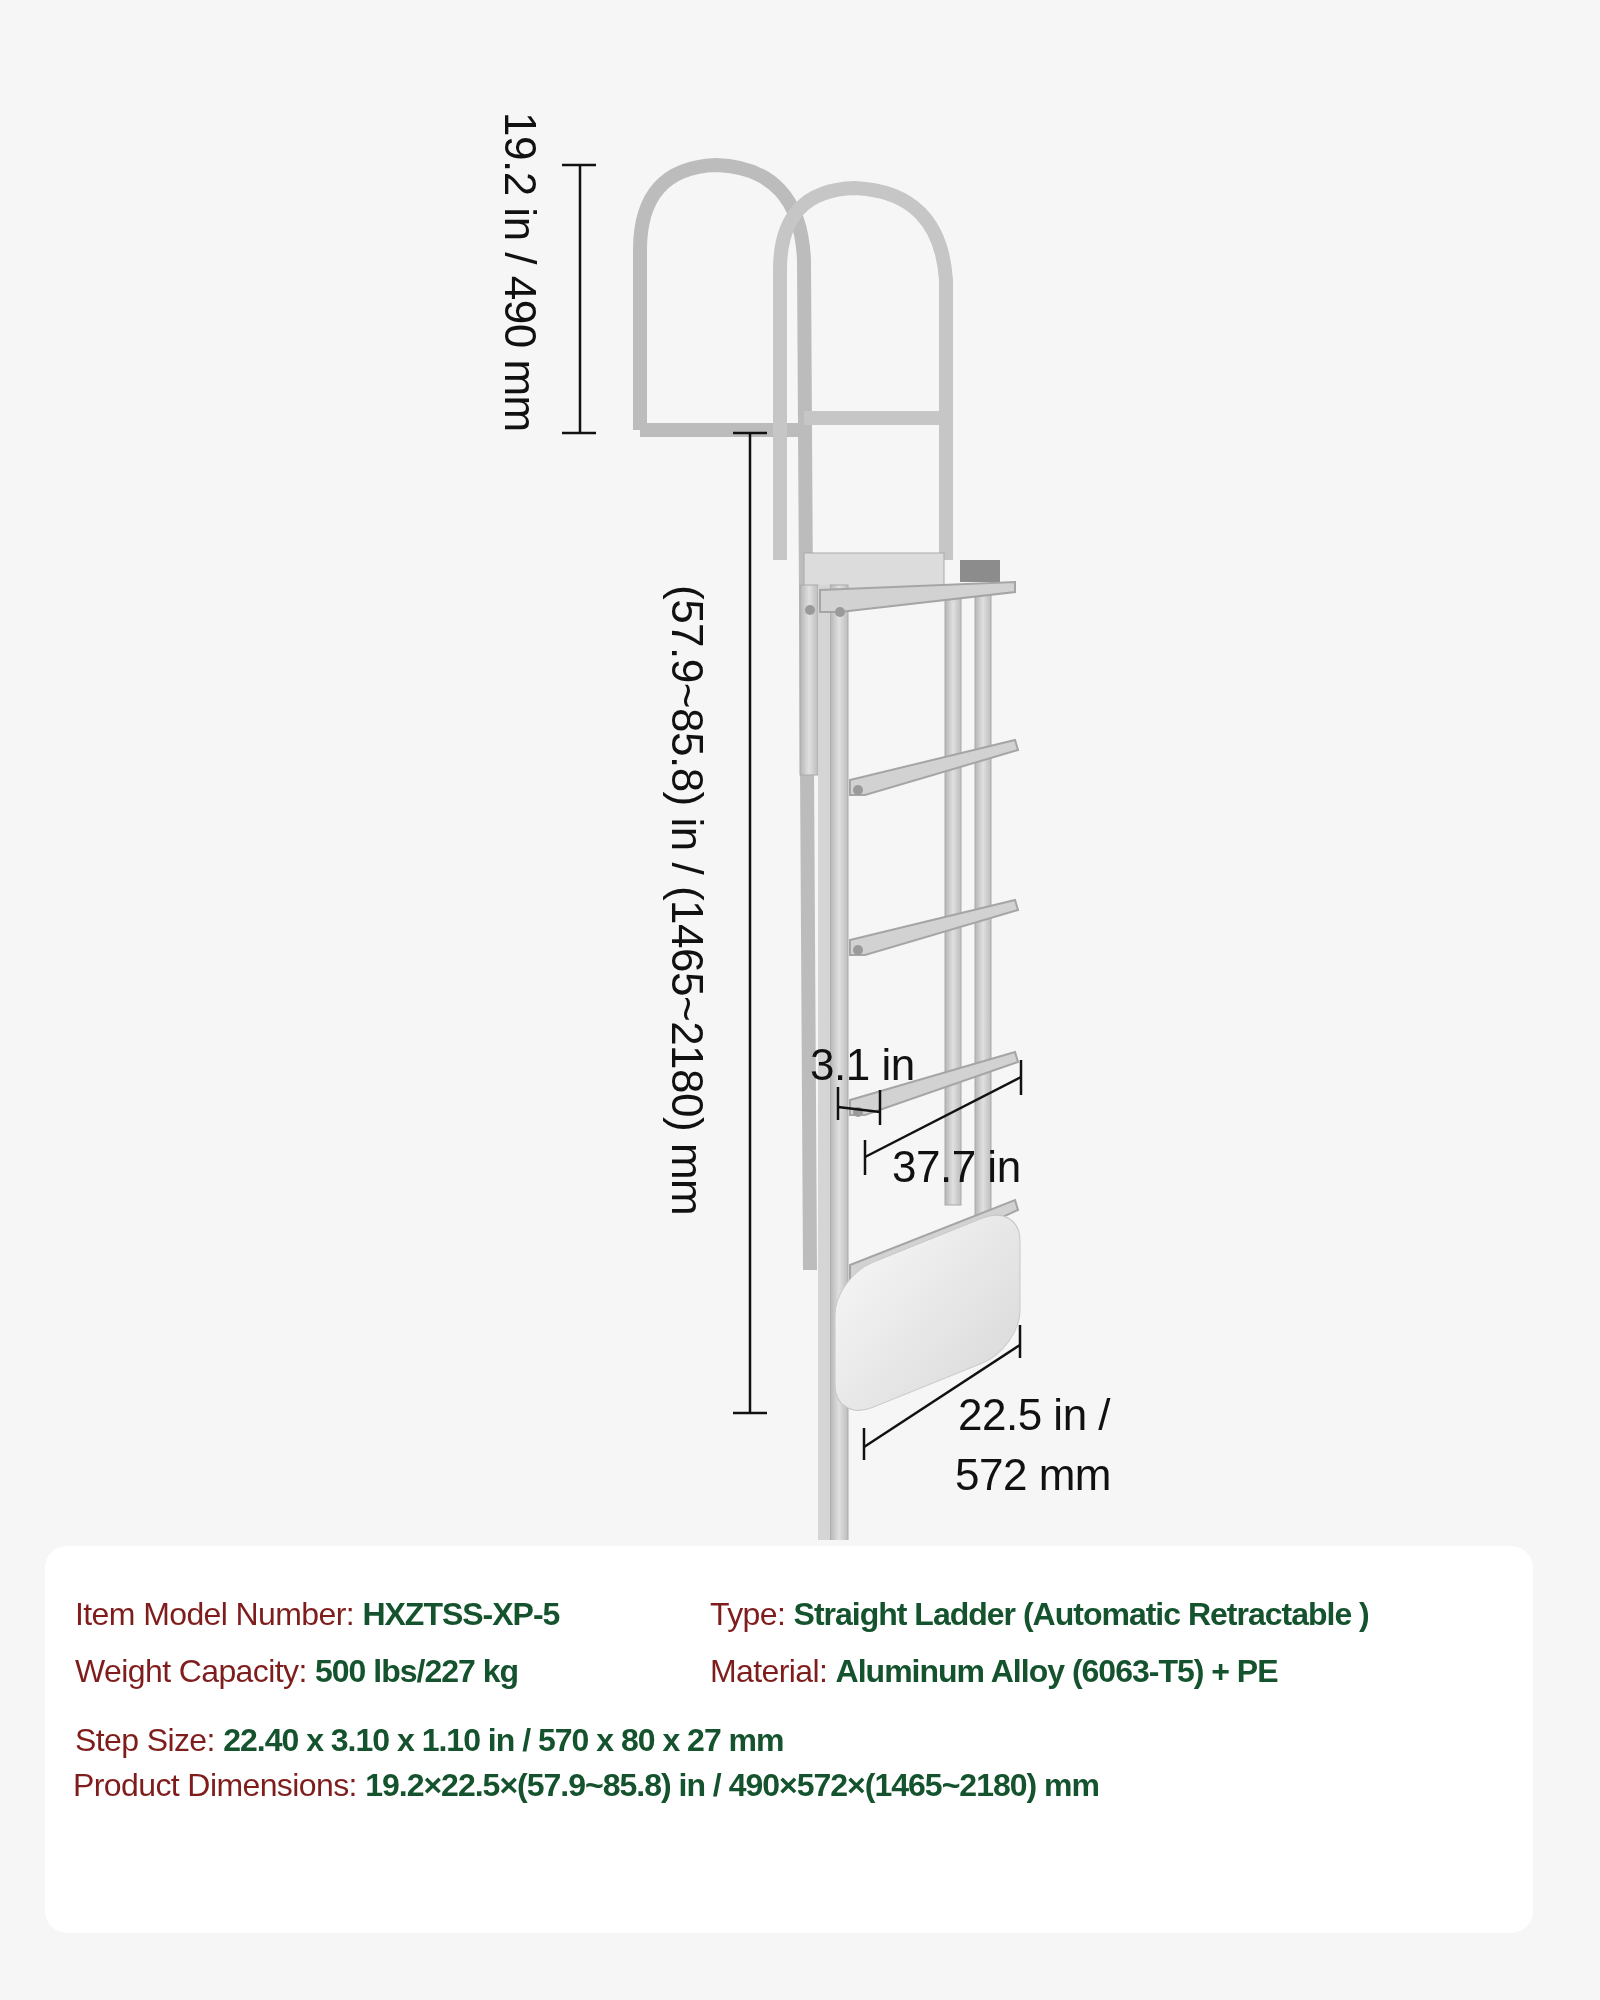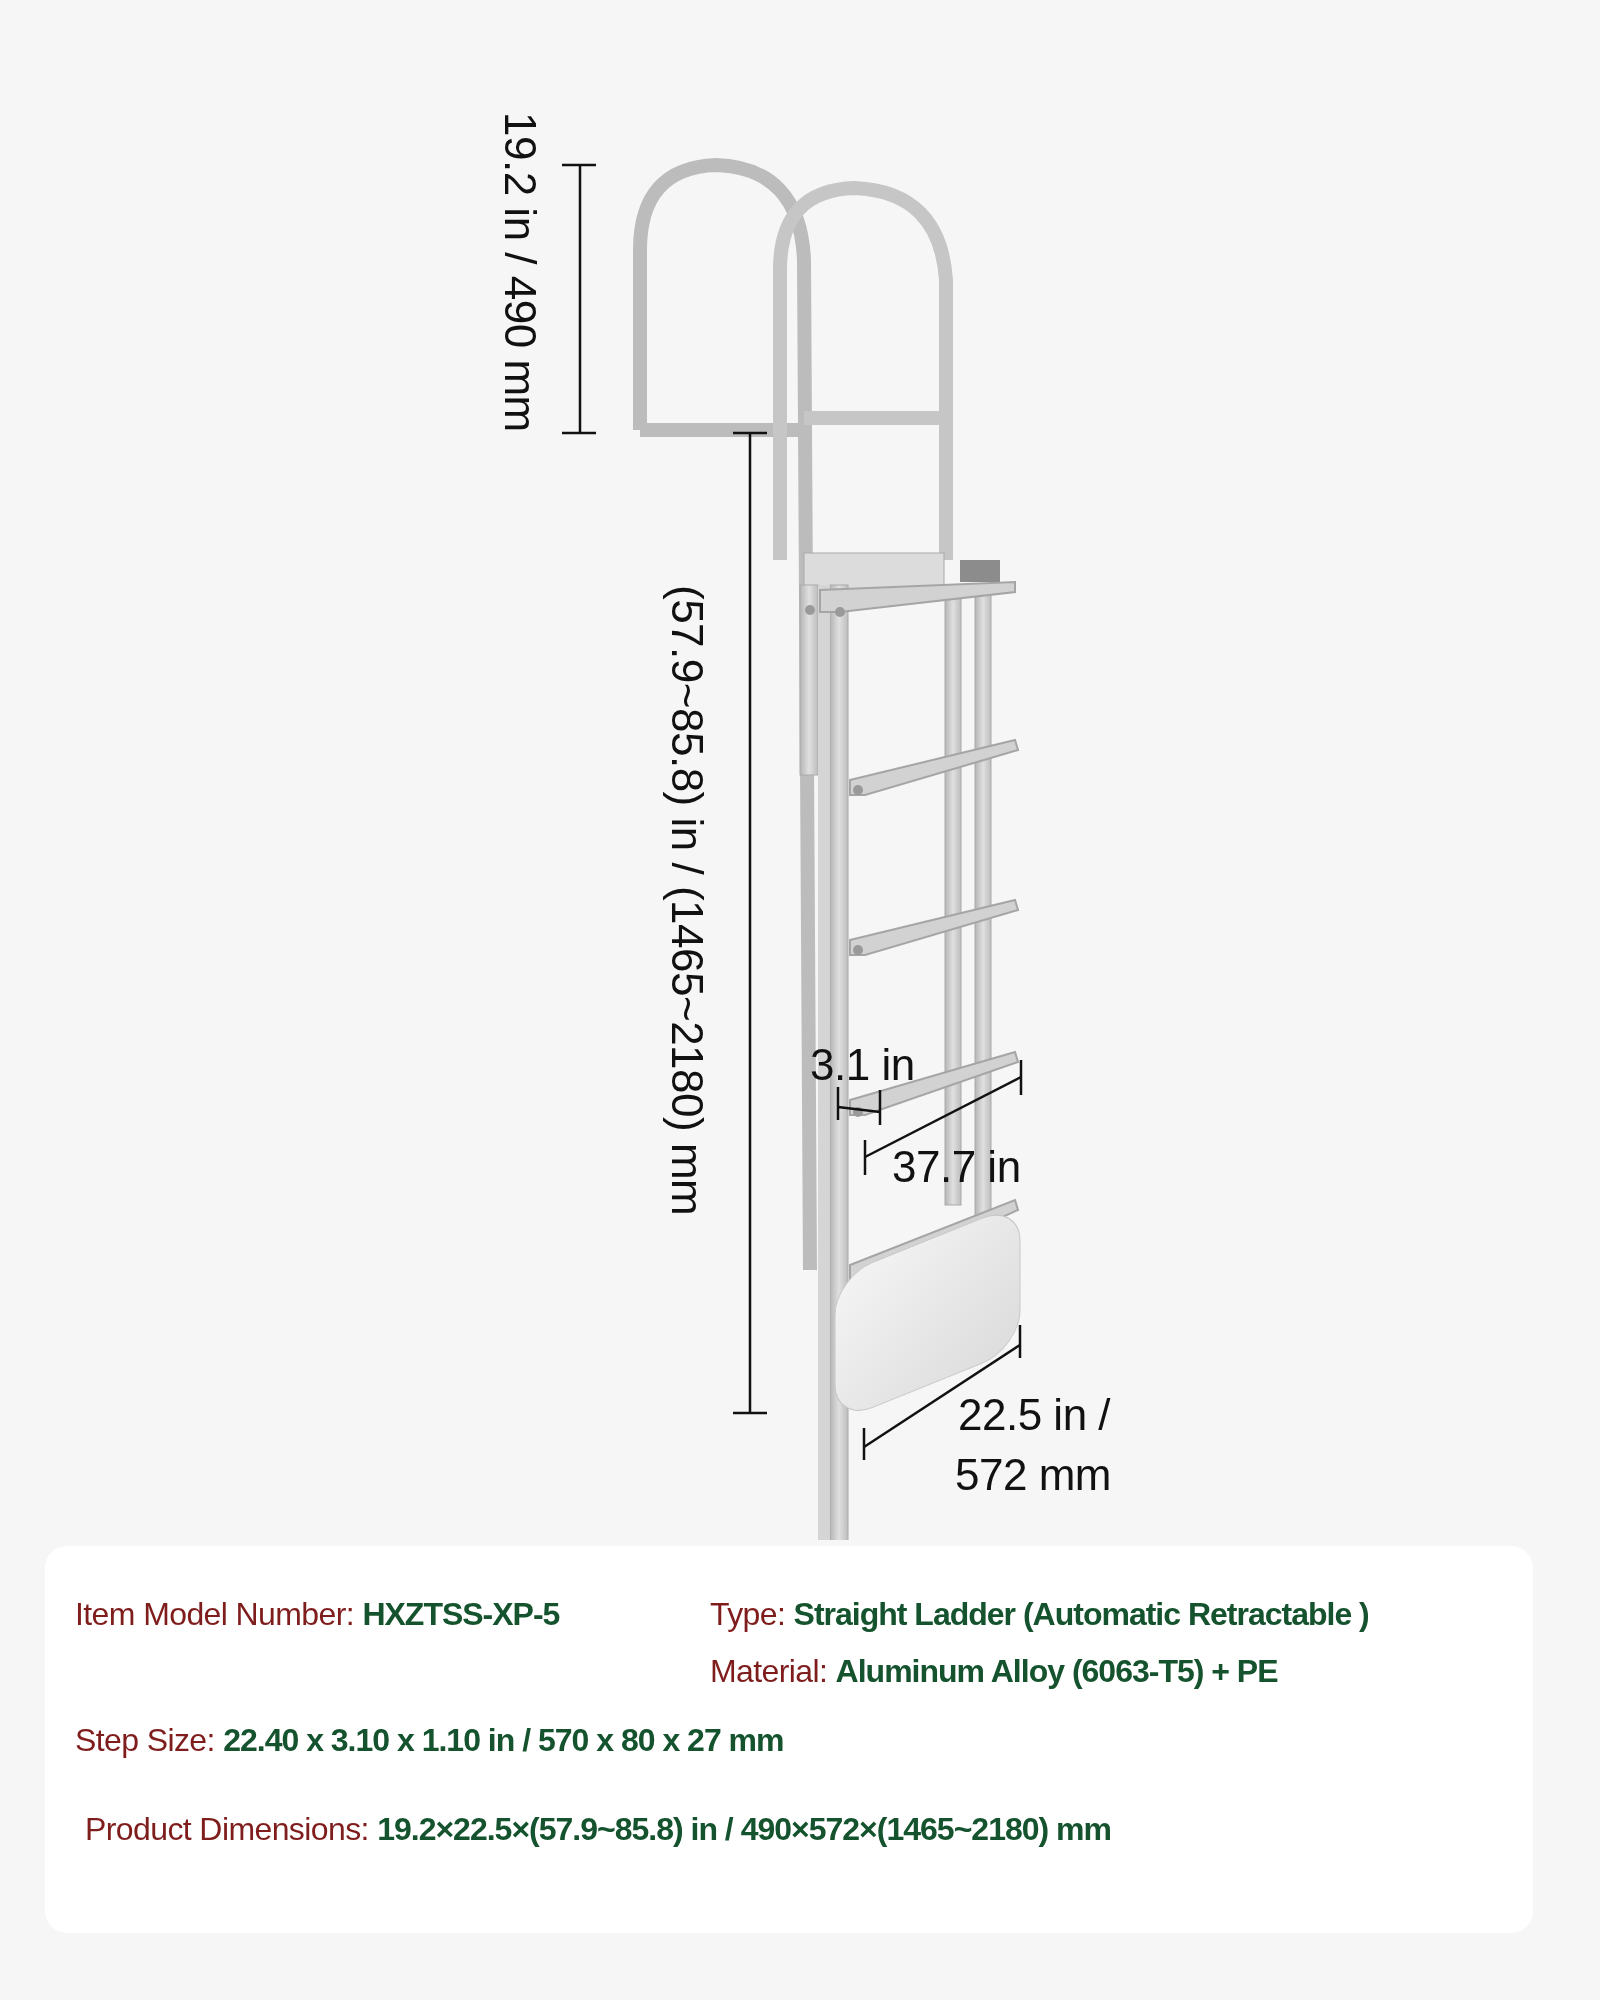--- a/index.html
+++ b/index.html
@@ -111,22 +111,25 @@
   <div class="dim-text" style="left:955px;top:1450px;">572 mm</div>
 </div>
 
 <div class="card">
   <div class="row" style="left:30px;top:50px;">
     <span class="lbl">Item Model Number: </span><span class="val">HXZTSS-XP-5</span>
   </div>
   <div class="row" style="left:665px;top:50px;">
     <span class="lbl">Type:  </span><span class="val">Straight Ladder (Automatic Retractable )</span>
   </div>
+  <div class="row" style="left:30px;top:107px;">
+    <span class="lbl">Weight Capacity: </span><span class="val">500 lbs/227 kg</span>
+  </div>
   <div class="row" style="left:665px;top:107px;">
     <span class="lbl">Material: </span><span class="val">Aluminum Alloy (6063-T5) + PE</span>
   </div>
   <div class="row" style="left:30px;top:164px;margin-top:12px;">
     <span class="lbl">Step Size: </span><span class="val">22.40 x 3.10 x 1.10 in / 570 x 80 x 27 mm</span>
   </div>
-  <div class="row" style="left:40px;top:221px;margin-top:44px;">
+  <div class="row" style="left:28px;top:221px;">
     <span class="lbl">Product Dimensions: </span><span class="val">19.2×22.5×(57.9~85.8) in / 490×572×(1465~2180) mm</span>
   </div>
 </div>
 
 </body></html>

